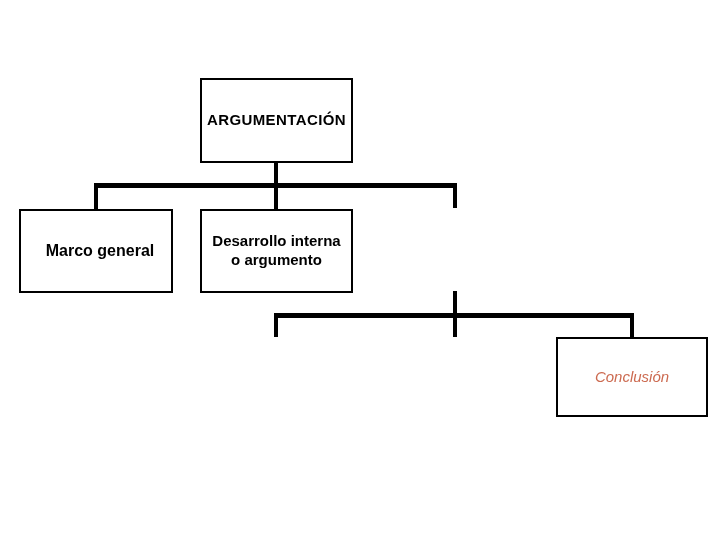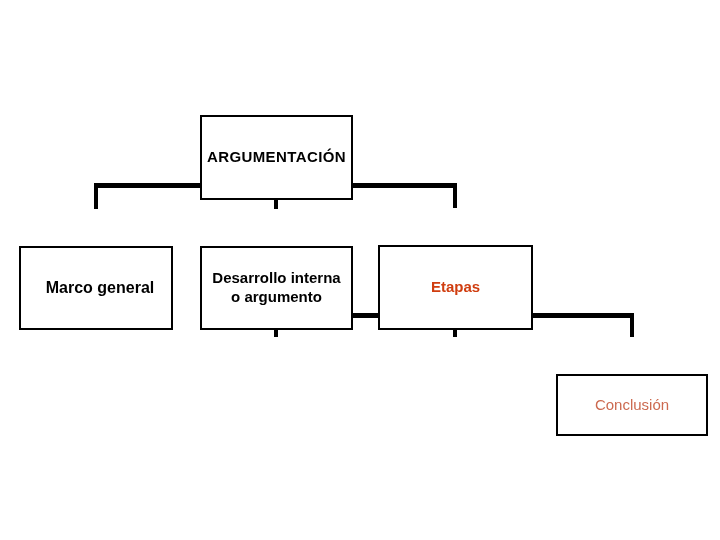--- a/index.html
+++ b/index.html
@@ -17,21 +17,20 @@
   }
   .box {
     position: absolute;
     box-sizing: border-box;
     background: #ffffff;
     border: 2px solid #000000;
     display: flex;
     align-items: center;
     justify-content: center;
     text-align: center;
-    margin-top: 37px;
   }
   .box .label {
     display: block;
     width: 100%;
     line-height: 1.25;
   }
   .root-label {
     font-weight: bold;
     font-size: 15px;
     letter-spacing: 0.4px;
@@ -86,23 +85,20 @@
     <span class="label l1-label">Marco general</span>
   </div>
 
   <div class="box" style="left:200px; top:209px; width:153px; height:84px;">
     <span class="label l1-label-2line">
       <span>Desarrollo interna</span><br>
       <span>o argumento</span>
     </span>
   </div>
 
-  <div class="box" style="left:378px; top:208px; width:155px; height:85px;">
-    <span class="label etapas-label" style="color:#D03D0F;">Etapas</span>
-  </div>
 
 
 
-  <div class="box" style="left:556px; top:337px; width:152px; height:62px;">
+  <div class="box" style="left:556px; top:337px; width:152px; height:80px;font-style:italic;">
     <span class="label stage-label" style="color:#CC6A50;">Conclusión</span>
   </div>
 
 </div>
 
 </body></html>

